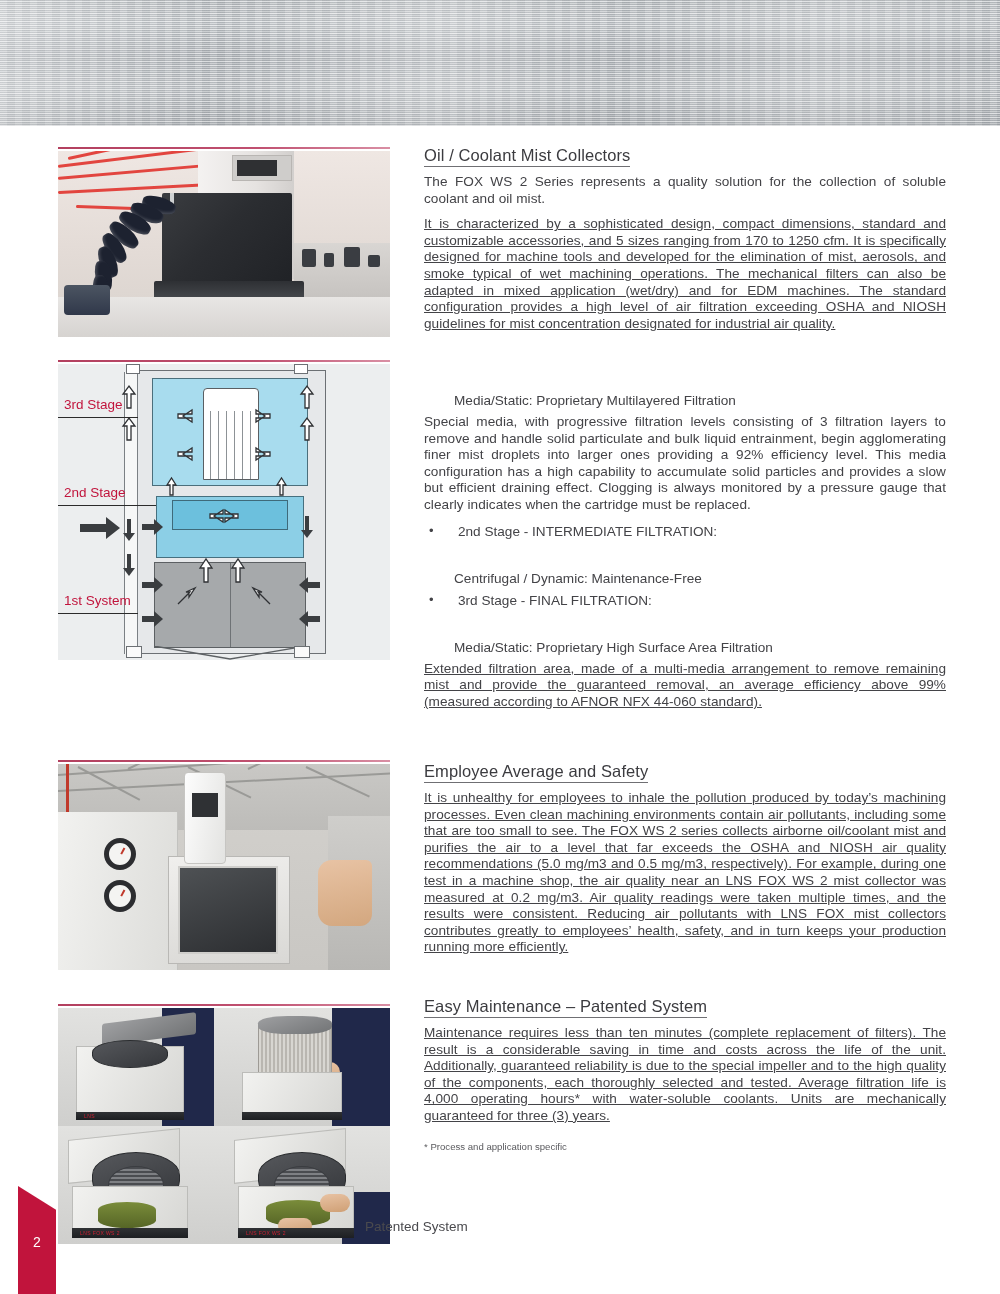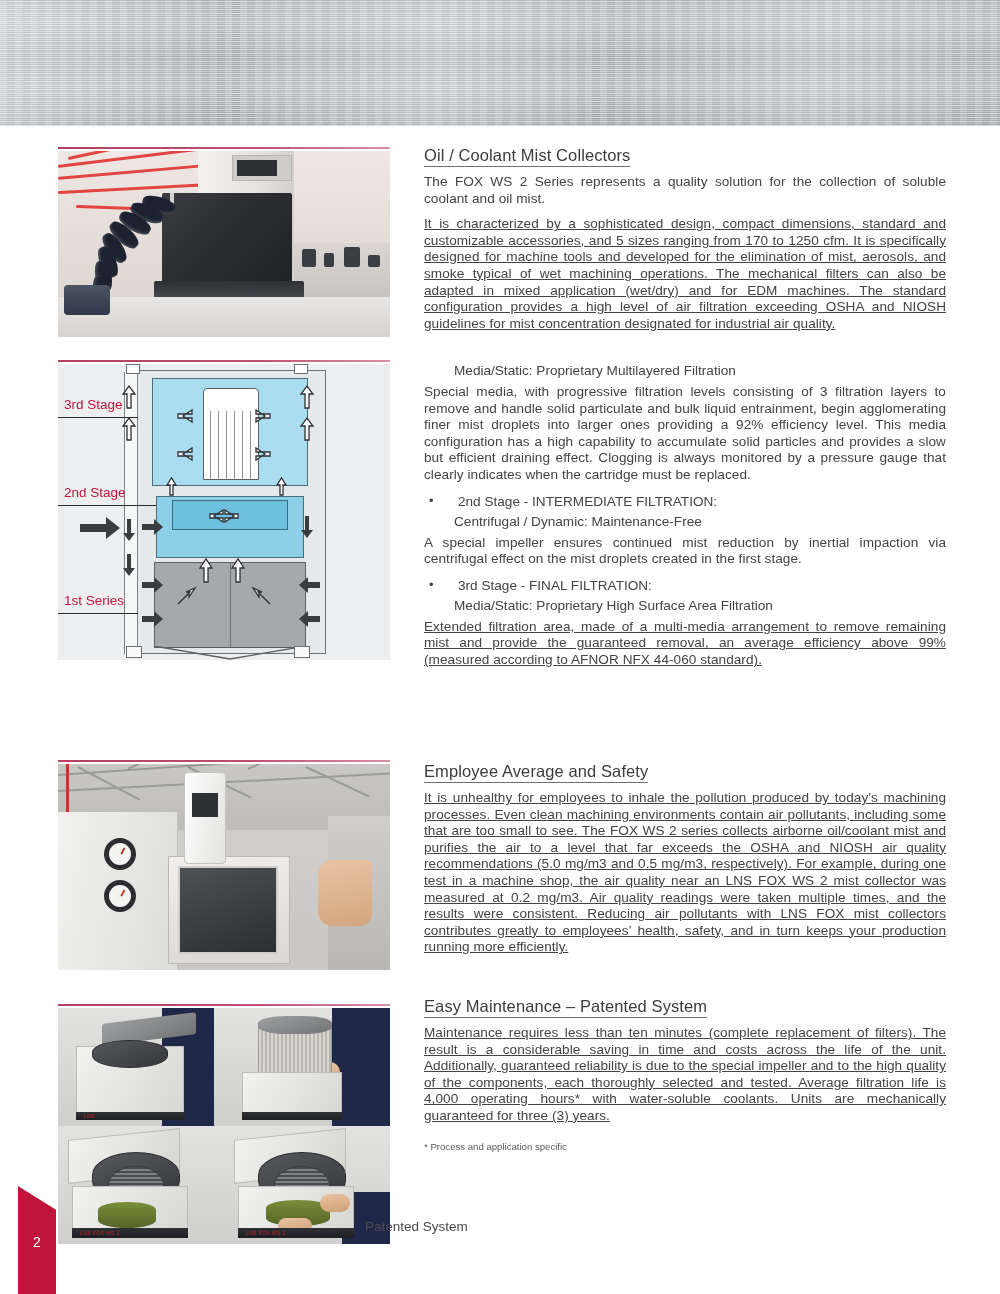--- a/index.html
+++ b/index.html
@@ -166,21 +166,21 @@
   }
   p{
     font-size:13.6px; line-height:16.6px; text-align:justify;
     color:#434347; margin-bottom:9px; letter-spacing:.05px;
   }
   p.last{ margin-bottom:0;text-decoration:underline; }
   .bullet{ position:relative; font-size:13.6px; line-height:17px;
     color:#434347; padding-left:34px; margin-bottom:3px; }
   .bullet:before{ content:"\2022"; position:absolute; left:5px; top:-1px; font-size:13px; }
   .sub{ font-size:13.6px; line-height:17px; color:#434347;
-    padding-left:30px; margin-bottom:5px; }
+    padding-left:30px; margin-bottom:5px;margin-top:30px; }
   .footnote{ font-size:9.6px; color:#5a5a5e; margin-top:16px; }
 
   .sec{ position:absolute; width:522px; }
 </style>
 </head>
 <body>
 
 <div class="metal-band"></div>
 
 <div class="page-tab">
@@ -296,21 +296,21 @@
     <path class="hollow" d="M118 240 l11 -11 v4 l6 -9 -9 4 h4 l-11 11 z" transform="translate(2,0)"></path>
     <path class="hollow" d="M214 240 l-11 -11 v4 l-6 -9 9 4 h-4 l11 11 z" transform="translate(-2,0)"></path>
   </svg>
 
   <div class="dg-lbl" style="left:6px; top:33px;">3rd Stage</div>
   <div class="dg-lead" style="left:0px; top:53px; width:80px;"></div>
 
   <div class="dg-lbl" style="left:6px; top:121px;">2nd Stage</div>
   <div class="dg-lead" style="left:0px; top:141px; width:98px;"></div>
 
-  <div class="dg-lbl" style="left:6px; top:229px;">1st Series</div>
+  <div class="dg-lbl" style="left:6px; top:229px;">1st System</div>
   <div class="dg-lead" style="left:0px; top:249px; width:80px;"></div>
 </div>
 
 <div class="rule" style="left:58px; top:760px; width:332px;"></div>
 
 <div class="media photo3">
   <div class="p3-sky"></div>
   <div class="p3-roof">
     <i style="left:0;   top:10px; width:340px; height:2px; transform:rotate(-4deg);"></i>
     <i style="left:0;   top:26px; width:340px; height:2px; transform:rotate(-3deg);"></i>
@@ -392,21 +392,20 @@
   <p class="last">It is characterized by a sophisticated design, compact dimensions, standard and customizable accessories, and 5 sizes ranging from 170 to 1250 cfm. It is specifically designed for machine tools and developed for the elimination of mist, aerosols, and smoke typical of wet machining operations.  The mechanical filters can also be adapted in mixed application (wet/dry) and for EDM machines. The standard configuration provides a high level of air filtration exceeding OSHA and NIOSH guidelines for mist concentration designated for industrial air quality.</p>
 </div>
 
 <div class="sec" style="left:424px; top:362px;">
 
   <div class="sub">Media/Static: Proprietary Multilayered Filtration</div>
   <p>Special media, with progressive filtration levels consisting of 3 filtration layers to remove and handle solid particulate and bulk liquid entrainment, begin agglomerating finer mist droplets into larger ones providing a 92% efficiency level.  This media configuration has a high capability to accumulate solid particles and provides a slow but efficient draining effect. Clogging is always monitored by a pressure gauge that clearly indicates when the cartridge must be replaced.</p>
 
   <div class="bullet">2nd Stage - INTERMEDIATE FILTRATION:</div>
   <div class="sub">Centrifugal / Dynamic:  Maintenance-Free</div>
-  <p>A special impeller ensures continued mist reduction by inertial impaction via centrifugal effect on the mist droplets created in the first stage.</p>
 
   <div class="bullet">3rd Stage - FINAL FILTRATION:</div>
   <div class="sub">Media/Static: Proprietary High Surface Area Filtration</div>
   <p class="last">Extended filtration area, made of a multi-media arrangement to remove remaining mist and provide the guaranteed removal, an average efficiency above 99% (measured according to AFNOR NFX 44-060 standard).</p>
 </div>
 
 <div class="sec" style="left:424px; top:762px;">
   <h2>Employee Average and Safety</h2>
   <p class="last">It is unhealthy for employees to inhale the pollution produced by today’s machining processes. Even clean machining environments contain air pollutants, including some that are too small to see. The FOX WS 2 series collects airborne oil/coolant mist and purifies the air to a level that far exceeds the OSHA and NIOSH air quality recommendations (5.0 mg/m3 and 0.5 mg/m3, respectively). For example, during one test in a machine shop, the air quality near an LNS FOX WS 2 mist collector was measured at 0.2 mg/m3. Air quality readings were taken multiple times, and the results were consistent. Reducing air pollutants with LNS FOX mist collectors contributes greatly to employees’ health, safety, and in turn keeps your production running more efficiently.</p>
 </div>

